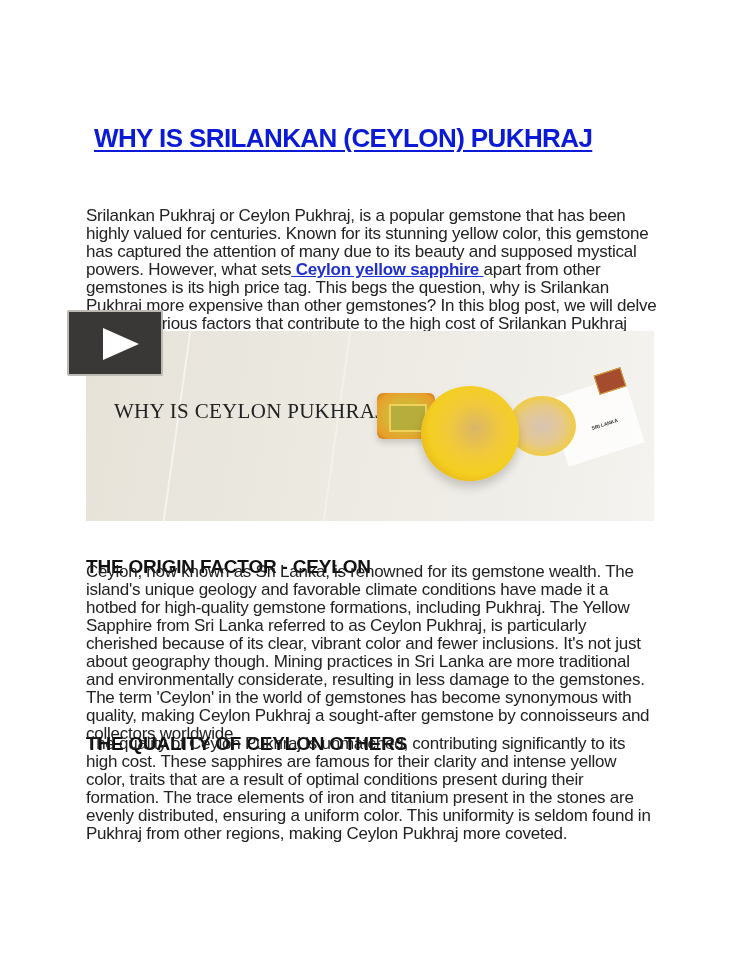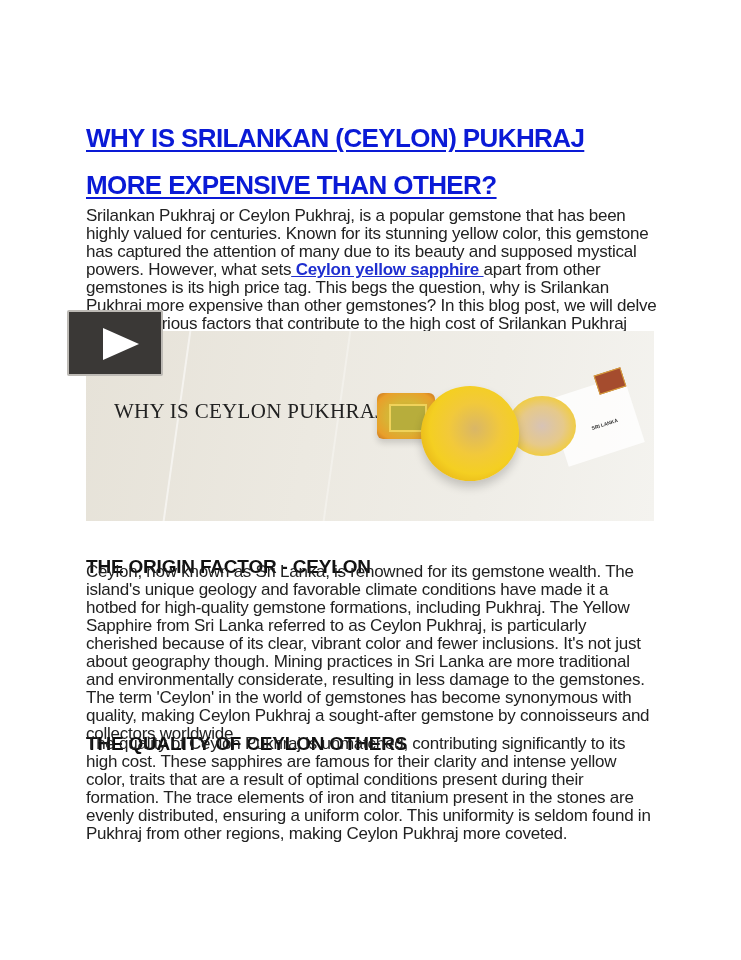--- a/index.html
+++ b/index.html
@@ -1,19 +1,19 @@
 <!DOCTYPE html>
 <html><head>
 <meta charset="utf-8">
 <style>
   html, body { margin: 0; padding: 0; background: #ffffff; }
   body { width: 741px; height: 960px; position: relative; overflow: hidden; font-family: "Liberation Sans", "DejaVu Sans", sans-serif; color: #1a1a1a; }
 
   .title {
-    position: absolute; left: 86px; top: 98px; width: 560px;
+    position: absolute; left: 94px; top: 98px; width: 560px;
     font-family: "Liberation Sans", sans-serif; font-weight: bold;
     font-size: 26px; line-height: 47px; color: #0a1ad6;
     letter-spacing: -0.6px;
   }
   .title span { text-decoration: underline; text-decoration-thickness: 2px; text-underline-offset: 3px; display: block; }
 
   .para {
     position: absolute; left: 86px; width: 572px;
     font-family: Liberation Sans, sans-serif; font-size: 17px;
     line-height: 18px; color: #222; letter-spacing: -0.25px;
@@ -64,21 +64,20 @@
     background: #3a3836; border: 2px solid #bdbab5; border-radius: 2px; box-sizing: border-box;
     cursor: pointer;
   }
   .video-btn svg { position: absolute; left: 32px; top: 14px; }
 </style>
 </head>
 <body>
 
 <h1 class="title">
   <span>WHY IS SRILANKAN (CEYLON) PUKHRAJ</span>
-  <span>MORE EXPENSIVE THAN OTHER?</span>
 </h1>
 
 <p class="para p1"><span>Srilankan Pukhraj or Ceylon Pukhraj, is a popular gemstone that has been highly valued for centuries. Known for its stunning yellow color, this gemstone has captured the attention of many due to its beauty and supposed mystical powers. However, what sets</span><a> Ceylon yellow sapphire </a><span>apart from other gemstones is its high price tag. This begs the question, why is Srilankan Pukhraj more expensive than other gemstones? In this blog post, we will delve into the various factors that contribute to the high cost of Srilankan Pukhraj and explore the reasons behind its exclusivity and popularity in the world of gemstones. So let's dive in and unravel the mystery behind the hefty price tag of Srilankan Pukhraj.</span></p>
 
 <div class="banner">
   <div class="vein" style="left:90px;top:-10px;height:210px;"></div>
   <div class="vein" style="left:250px;top:-10px;height:210px;opacity:.6"></div>
   <div class="line1">WHY IS CEYLON PUKHRAJ</div>
   <div class="card"></div>
   <div class="flag"></div>

